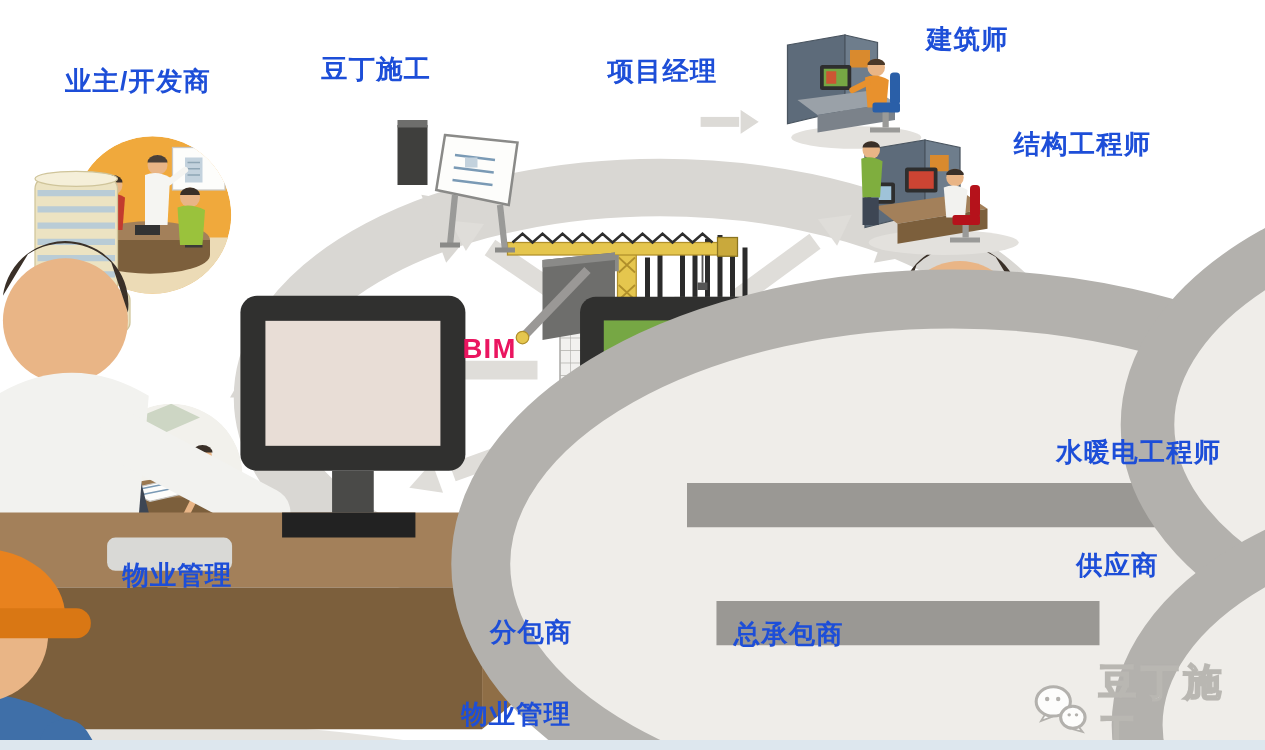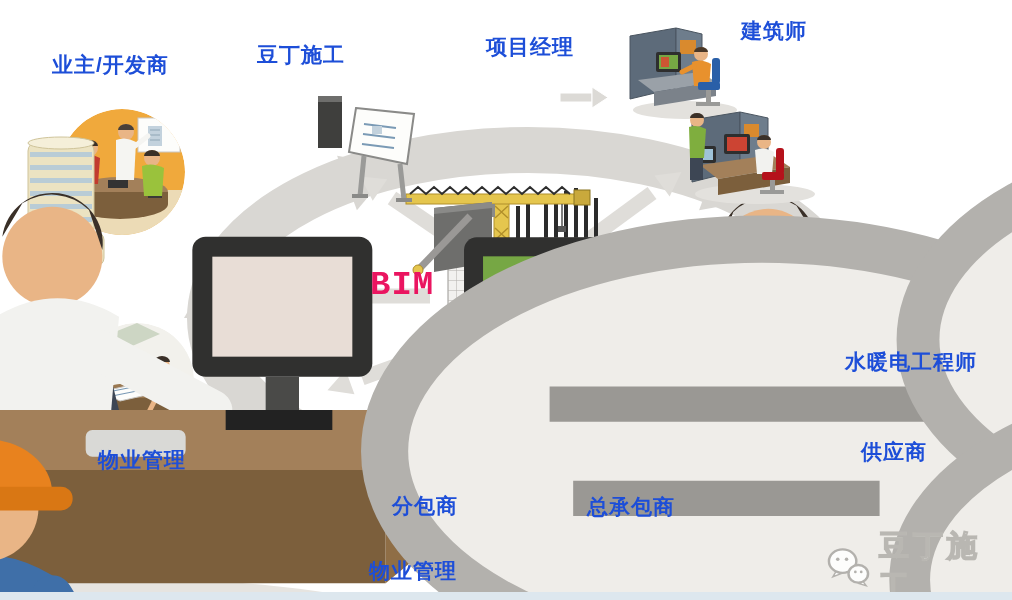--- a/index.html
+++ b/index.html
@@ -1,22 +1,22 @@
 <!DOCTYPE html>
 <html><head>
 <meta charset="utf-8">
 <style>
   html,body{margin:0;padding:0;background:#fff;}
   .stage{position:relative;width:1012px;height:600px;background:#ffffff;overflow:hidden;
          font-family:"Liberation Sans",sans-serif;}
   .scene-svg{position:absolute;left:0;top:0;}
   .lbl{position:absolute;white-space:nowrap;color:#1d4ed8;font-weight:700;
        font-size:21px;letter-spacing:1px;}
-  .bim{position:absolute;left:370px;top:266px;font-size:34px;font-weight:800;
-       color:#ea1560;letter-spacing:1px;font-family:Liberation Mono, monospace;}
+  .bim{position:absolute;left:370px;top:266px;font-size:22px;font-weight:800;
+       color:#ea1560;letter-spacing:1px;}
   .watermark{position:absolute;left:826px;top:526px;display:flex;align-items:center;gap:6px;}
   .watermark .wm-text{font-size:30px;font-weight:700;letter-spacing:4px;color:#fcfcfb;
        -webkit-text-stroke:1.3px #b9b7b2;text-shadow:0 0 1px #b9b7b2;}
   .bottom-strip{position:absolute;left:0;top:592px;width:1012px;height:8px;background:#dde7ee;}
 </style>
 </head>
 <body>
 
 <div class="stage">
 
@@ -416,22 +416,23 @@
   </g>
 
   <use href="#sym-bubble" transform="translate(158,192) scale(1.1)"></use>
   <use href="#sym-bubble" transform="translate(712,104) scale(1.0)"></use>
   <use href="#sym-bubble" transform="translate(882,220) scale(1.05)"></use>
   <use href="#sym-bubble" transform="translate(714,356) scale(0.95)"></use>
 </svg>
 
 <div class="lbl" style="left:52px;top:51px">业主/开发商</div>
 <div class="lbl" style="left:257px;top:41px">豆丁施工</div>
-<div class="lbl" style="left:486px;top:33px">项目经理</div>
+<div class="lbl" style="left:486px;top:43px">项目经理</div>
 <div class="lbl" style="left:741px;top:17px">建筑师</div>
+<div class="lbl" style="left:811px;top:101px">结构工程师</div>
 <div class="lbl" style="left:845px;top:348px">水暖电工程师</div>
 <div class="lbl" style="left:861px;top:438px">供应商</div>
 <div class="lbl" style="left:587px;top:493px">总承包商</div>
 <div class="lbl" style="left:392px;top:492px">分包商</div>
 <div class="lbl" style="left:369px;top:557px">物业管理</div>
 <div class="lbl" style="left:98px;top:446px">物业管理</div>
 
 <div class="bim">BIM</div>
 
 <div class="watermark">

